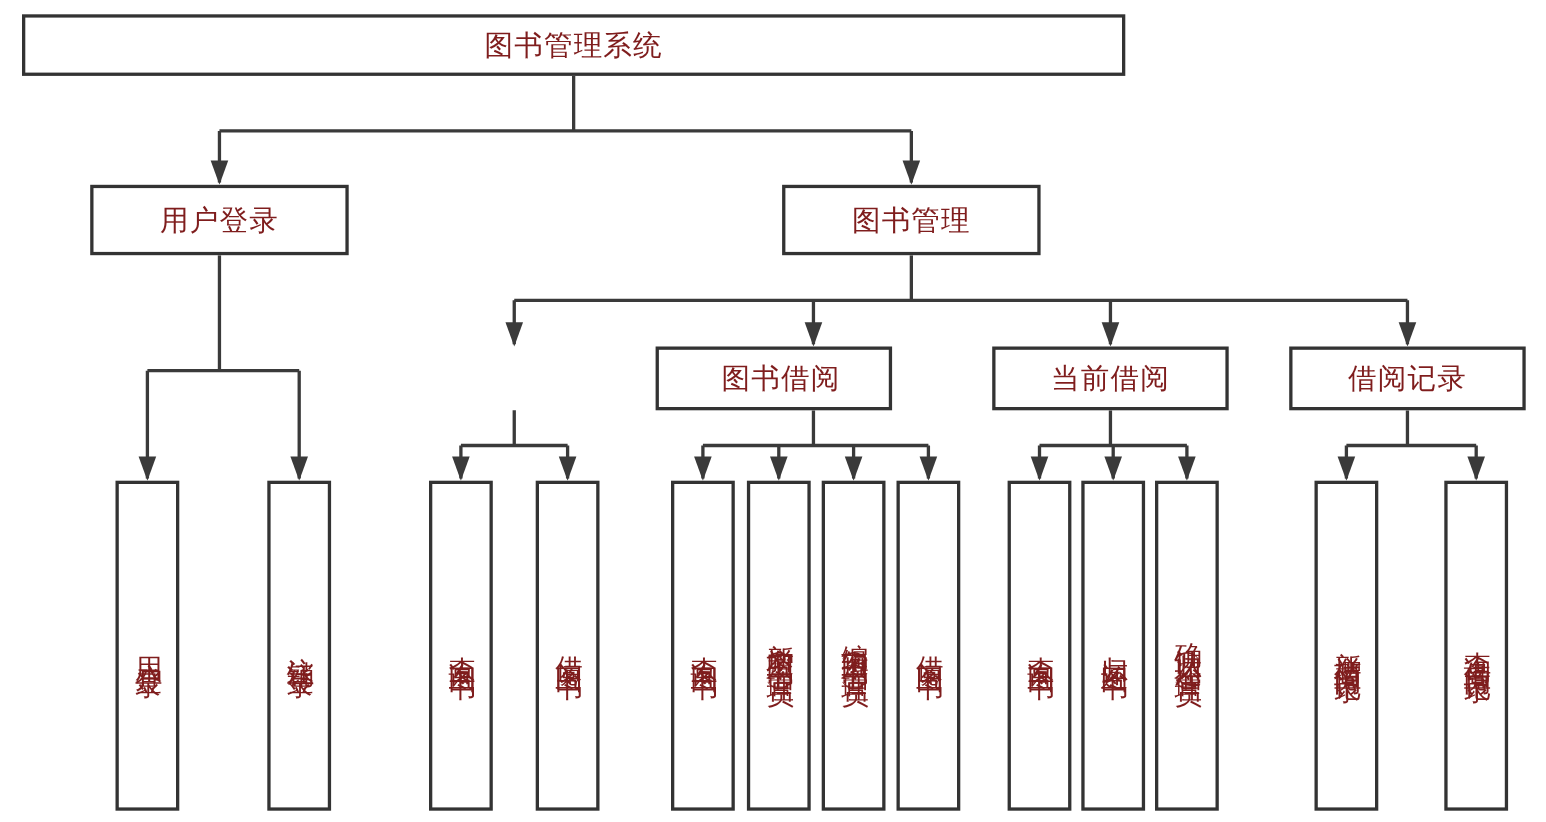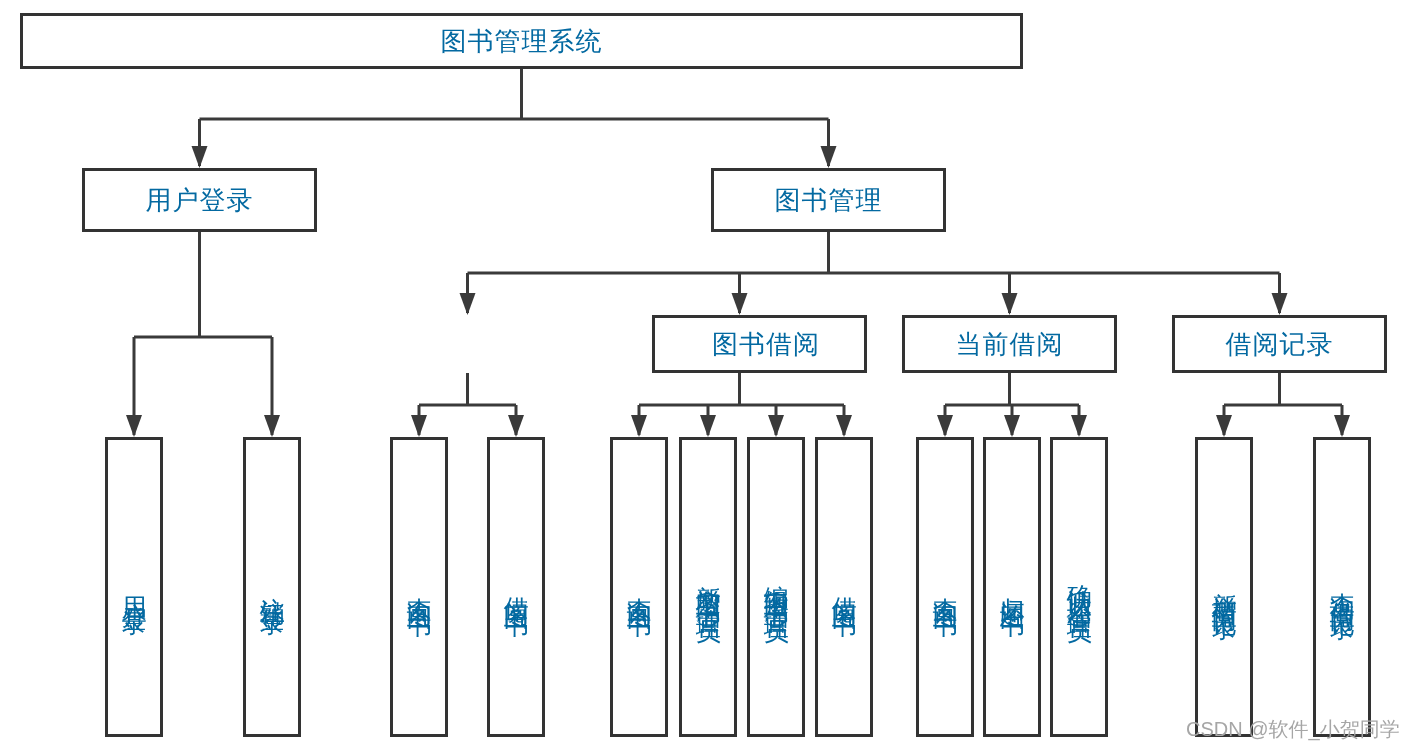--- a/index.html
+++ b/index.html
@@ -22,21 +22,21 @@
     z-index: 1;
   }
   .node {
     position: absolute;
     box-sizing: border-box;
     background: #ffffff;
     border: 3px solid #333333;
     display: flex;
     align-items: center;
     justify-content: center;
-    color: #0369a1;
+    color: #7f1d1d;
     z-index: 2;
   }
   .h-node {
     font-size: 26px;
     letter-spacing: 1px;
     white-space: nowrap;
   }
   .root-node {
     left: 20px; top: 13px; width: 1003px; height: 56px;
   }
@@ -110,33 +110,32 @@
       <polygon points="1216,415 1232,415 1224,437"></polygon>
       <polygon points="1334,415 1350,415 1342,437"></polygon>
     </g>
   </svg>
 
   <div class="node h-node root-node">图书管理系统</div>
 
   <div class="node h-node l2-node" style="left:82px;">用户登录</div>
   <div class="node h-node l2-node" style="left:711px;font-family:Liberation Serif, serif;">图书管理</div>
 
-  <div class="node h-node l3-node" style="left:652px;padding-left:13px;">图书借阅</div>
+  <div class="node h-node l3-node" style="left:596px;padding-left:13px;">图书借阅</div>
   <div class="node h-node l3-node" style="left:902px;">当前借阅</div>
   <div class="node h-node l3-node" style="left:1172px;">借阅记录</div>
 
   <div class="node leaf-node" style="left:105px;">用户登录</div>
   <div class="node leaf-node" style="left:243px;">注销登录</div>
   <div class="node leaf-node" style="left:390px;">查询图书</div>
   <div class="node leaf-node" style="left:487px;">借阅图书</div>
   <div class="node leaf-node" style="left:610px;">查询图书</div>
   <div class="node leaf-node" style="left:679px;">新增图书（管理员）</div>
   <div class="node leaf-node" style="left:747px;">编辑图书（管理员）</div>
   <div class="node leaf-node" style="left:815px;">借阅图书</div>
   <div class="node leaf-node" style="left:916px;">查询图书</div>
   <div class="node leaf-node" style="left:983px;">归还图书</div>
   <div class="node leaf-node" style="left:1050px;">确认归还（管理员）</div>
   <div class="node leaf-node" style="left:1195px;">新增借阅记录</div>
   <div class="node leaf-node" style="left:1313px;">查询借阅记录</div>
 
-  <div class="watermark">CSDN @软件_小贺同学</div>
 
 </div>
 
 </body></html>

